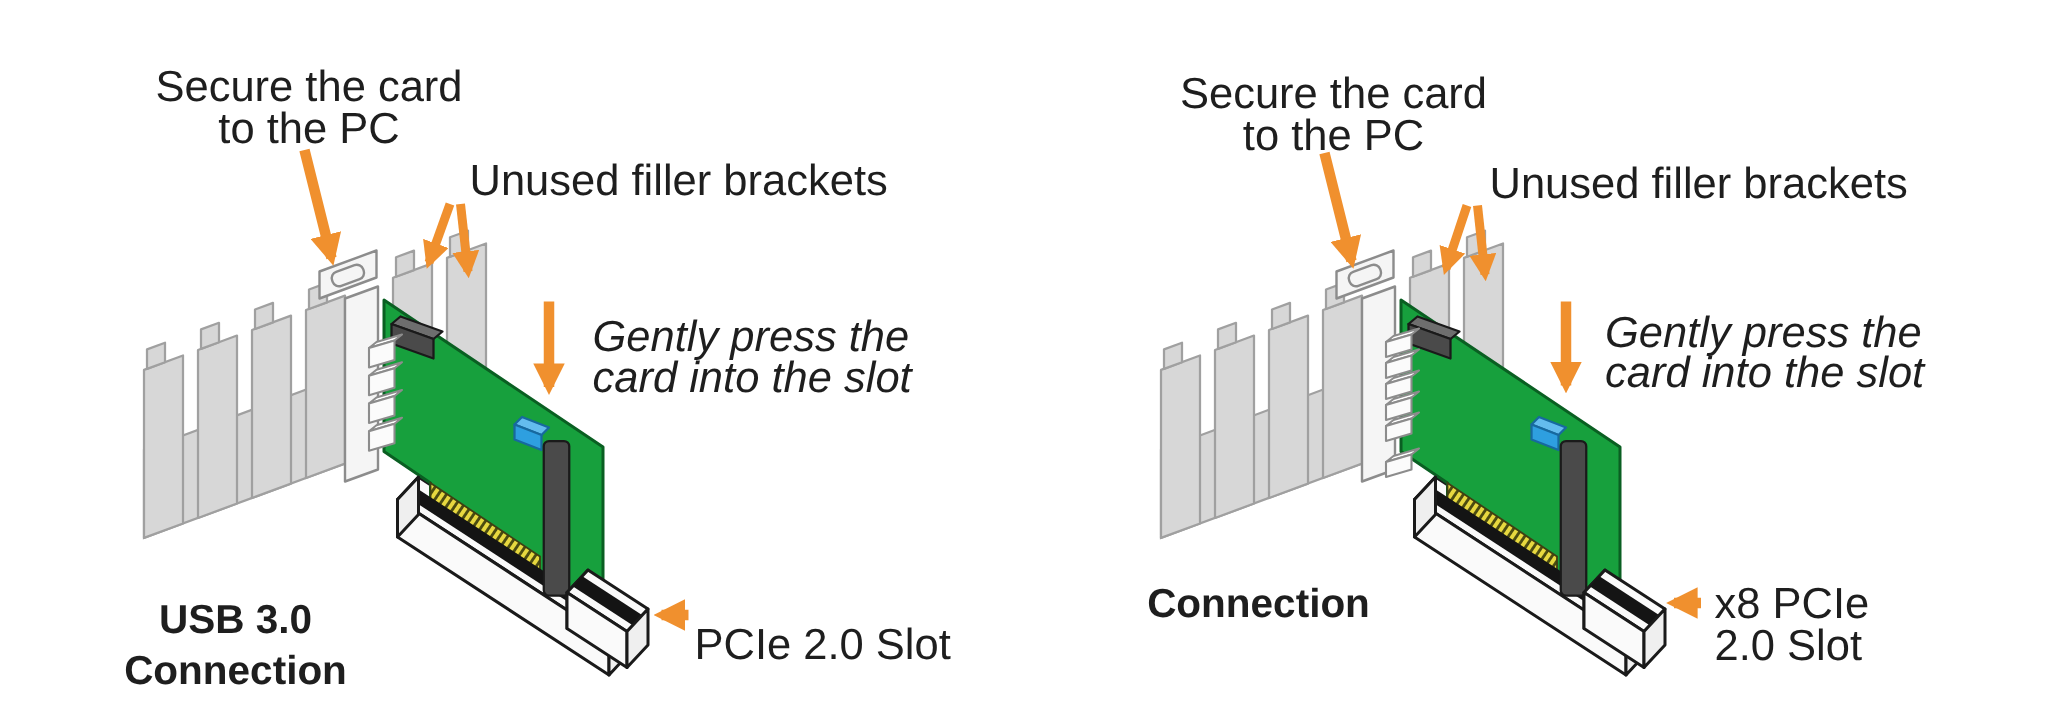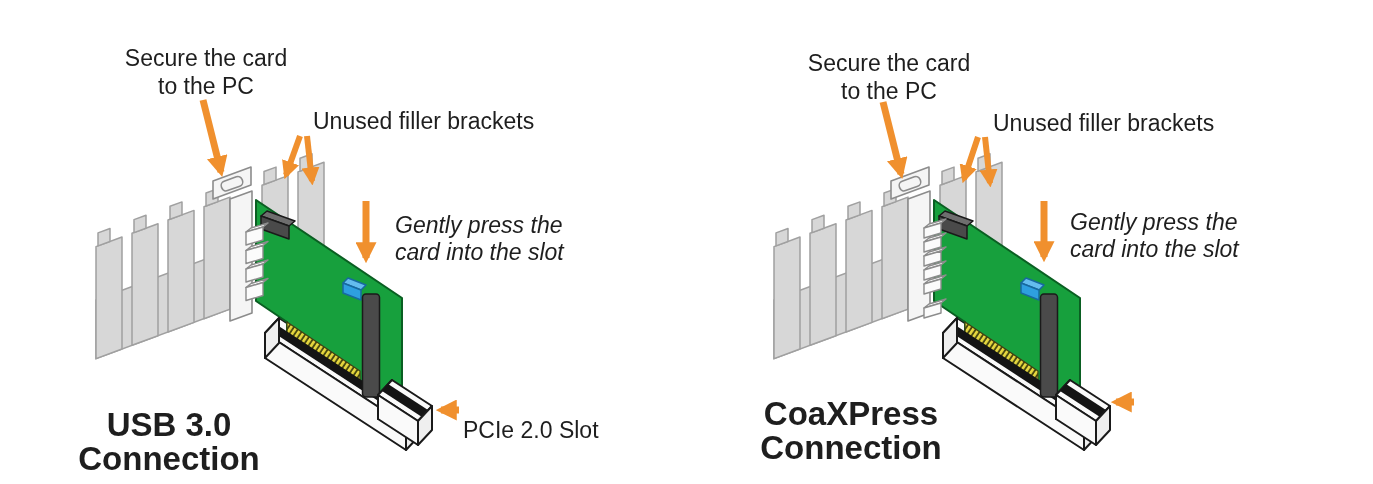--- a/index.html
+++ b/index.html
@@ -6,31 +6,31 @@
     --orange:#F0902E; --ink:#1E1E1E; --pcb:#17A03D; --pcb-line:#0A5F22;
     --gray:#D7D7D7; --gray-line:#A0A0A0; --white-part:#F5F5F5; --part-line:#8C8C8C;
     --slot:#FAFAFA; --slot-line:#1A1A1A; --dark:#4A4A4A; --blue:#2E9FE0;
   }
   html,body{margin:0;padding:0;background:#ffffff;}
   .stage{position:relative;width:1373px;height:484px;background:#fff;overflow:hidden;
          font-family:"Liberation Sans",sans-serif;color:var(--ink);}
   .stage svg{position:absolute;left:0;top:0;}
   .panel{position:absolute;top:0;width:695px;height:484px;}
   .panel.p0{left:0;} .panel.p1{left:678px;}
-  .lbl{position:absolute;font-size:23px;line-height:27px;white-space:nowrap;}
+  .lbl{position:absolute;font-size:29px;line-height:27px;white-space:nowrap;}
   .secure{left:96px;top:44px;width:220px;text-align:center;line-height:28px;}
   .p1 .secure{left:101px;top:49px;}
   .filler{left:313px;top:108px;}
   .p1 .filler{left:315px;top:110px;}
   .press{left:395px;top:212px;font-style:italic;}
   .p1 .press{left:392px;top:209px;}
   .slotlbl{left:463px;top:414px;line-height:32px;}
   .p1 .slotlbl{left:465px;top:389px;line-height:28px;}
-  .title{position:absolute;left:37px;top:396px;width:240px;margin:12px;text-align:center;
-         font-size:33px;line-height:34px;font-weight:bold;}
+  .title{position:absolute;left:37px;top:396px;width:240px;margin:0;text-align:center;
+         font-size:27px;line-height:34px;font-weight:bold;}
   .p1 .title{left:41px;top:385px;}
   
   .slat{fill:var(--gray);stroke:var(--gray-line);stroke-width:1.5;stroke-linejoin:round;}
   .band{fill:var(--gray);stroke:var(--gray-line);stroke-width:1.5;}
   .bracket{fill:var(--white-part);stroke:var(--part-line);stroke-width:1.6;stroke-linejoin:round;}
   .pcb{fill:var(--pcb);stroke:var(--pcb-line);stroke-width:2;stroke-linejoin:round;}
   .slotface{fill:var(--slot);stroke:var(--slot-line);stroke-width:2;stroke-linejoin:round;}
   .slotcap{fill:#EFEFEF;stroke:var(--slot-line);stroke-width:2;stroke-linejoin:round;}
   .opening{fill:#141414;}
   .darkpart{fill:var(--dark);stroke:#1A1A1A;stroke-width:1.5;stroke-linejoin:round;}
@@ -187,18 +187,21 @@
   <section class="panel p1">
     <div class="lbl secure">
       <div>Secure the card</div>
       <div>to the PC</div>
     </div>
     <div class="lbl filler">Unused filler brackets</div>
     <div class="lbl press">
       <div>Gently press the</div>
       <div>card into the slot</div>
     </div>
+    <div class="lbl slotlbl">
+      <div>x8 PCIe</div>
+      <div>2.0 Slot</div>
+    </div>
     <h2 class="title">
-      <div>CoaXPress</div>
       <div>Connection</div>
     </h2>
   </section>
 </div>
 
 </body></html>

